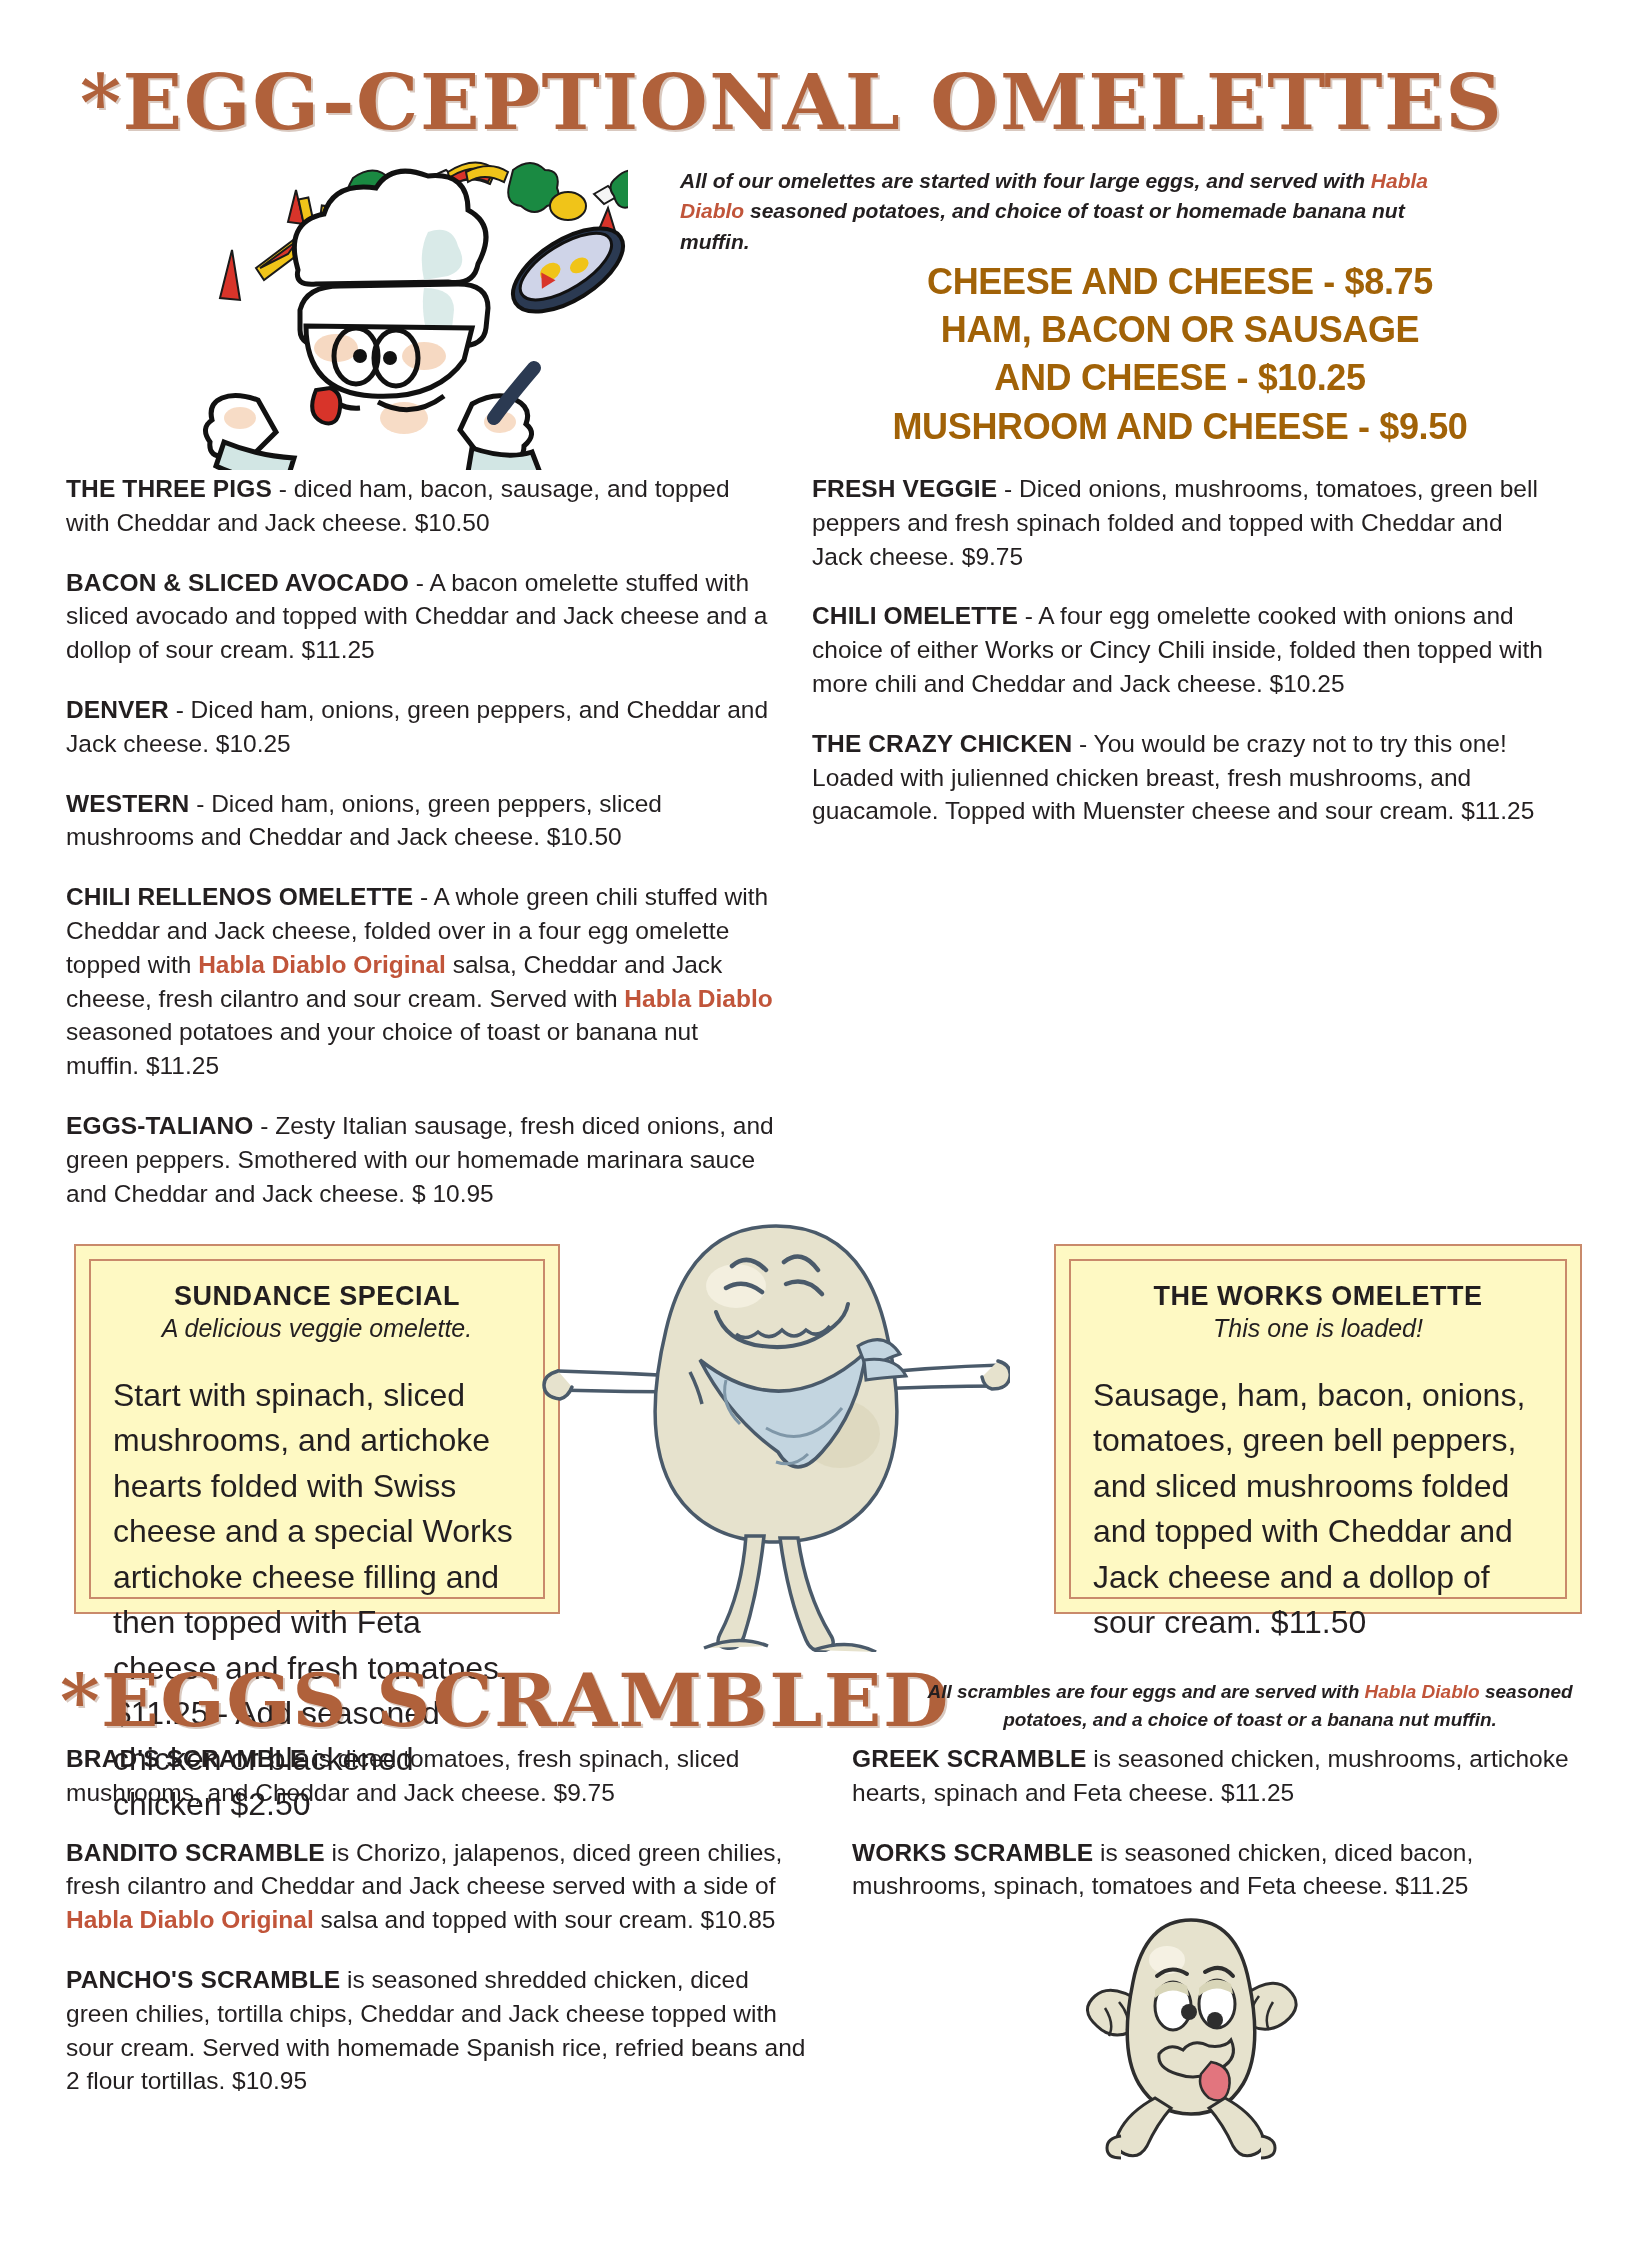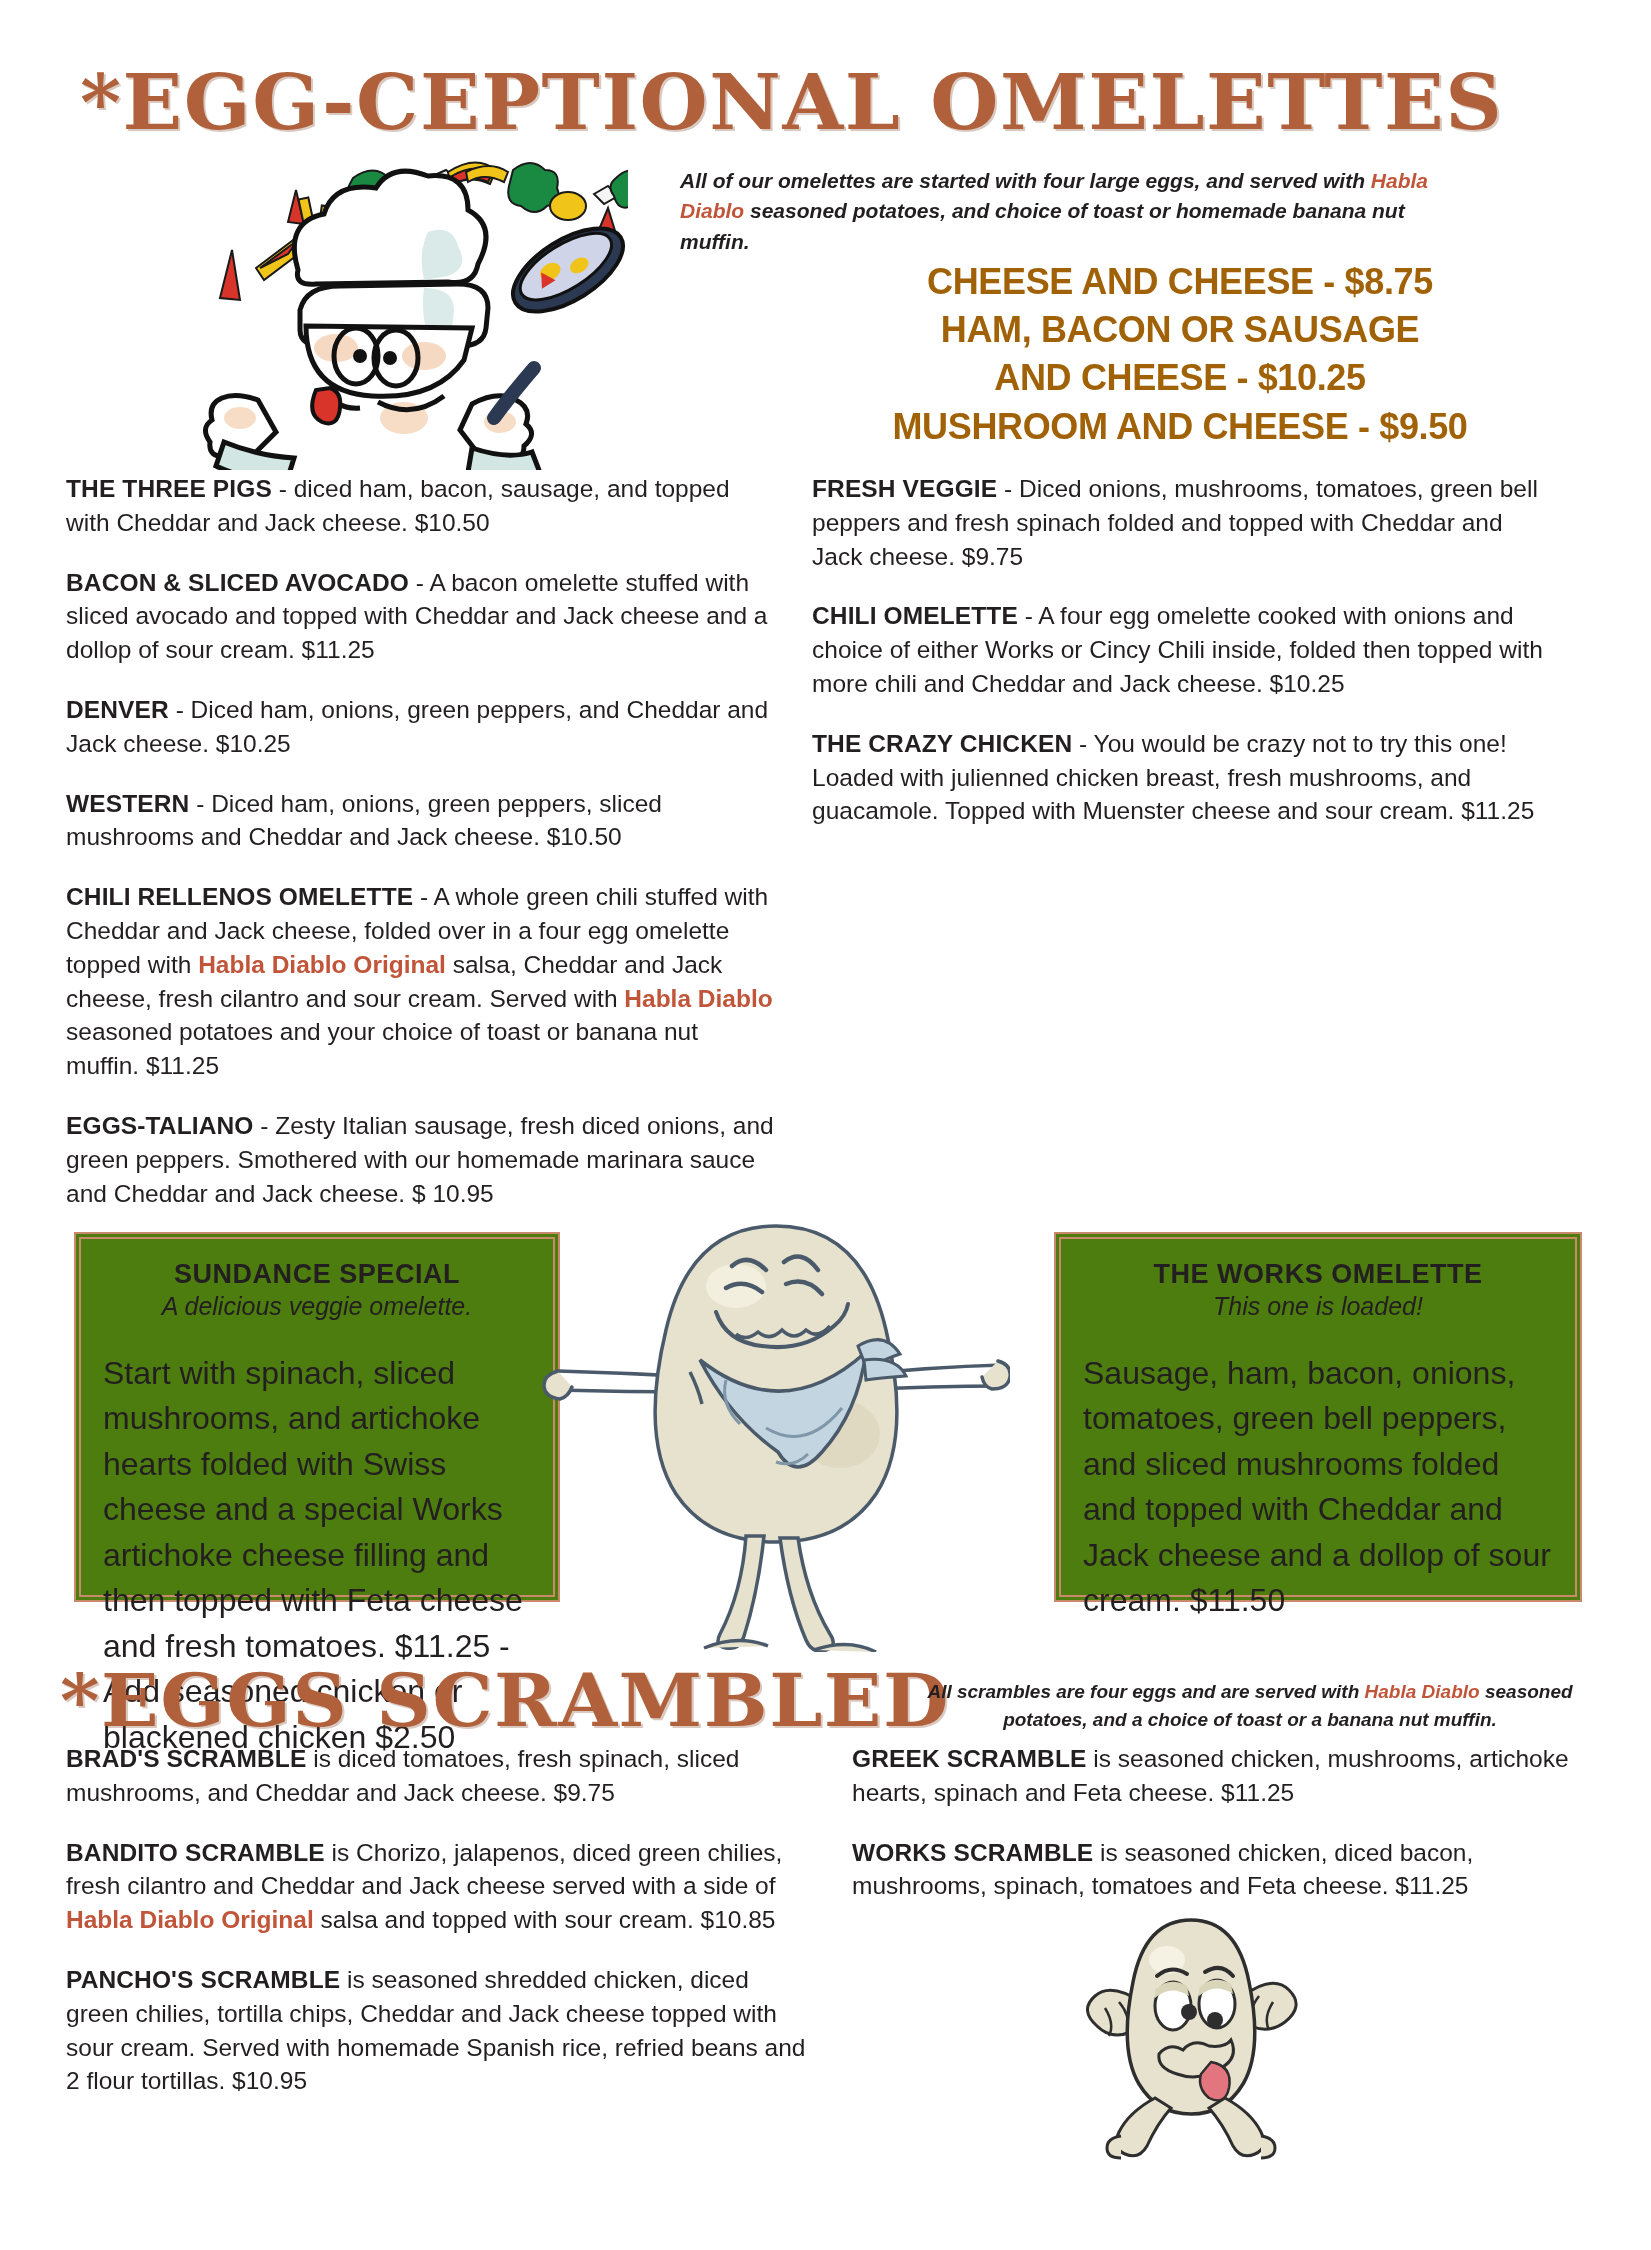--- a/index.html
+++ b/index.html
@@ -94,24 +94,25 @@
   #scrambles-col-left  { left: 66px;  top: 1742px; width: 750px; }
   #scrambles-col-right { left: 852px; top: 1742px; width: 740px; }
 
   .item { margin-bottom: 26px; }
   .item:last-child { margin-bottom: 0; }
   .item-name { font-weight: bold; letter-spacing: 0.005em; }
 
   
   .feature-box {
     position: absolute;
-    background: #4d7c0f;
+    background: #fef9c3;
     border: 2px solid #c98a6b;
-    padding: 3px;
+    padding: 13px;
     box-sizing: border-box;
+    margin-top: 12px;
   }
   .feature-box .inner {
     border: 2px solid #c98a6b;
     width: 100%;
     height: 100%;
     box-sizing: border-box;
     padding: 20px 22px 16px 22px;
   }
   #sundance-box { left: 74px;  top: 1232px; width: 486px; height: 370px; }
   #works-box    { left: 1054px; top: 1232px; width: 528px; height: 370px; }

